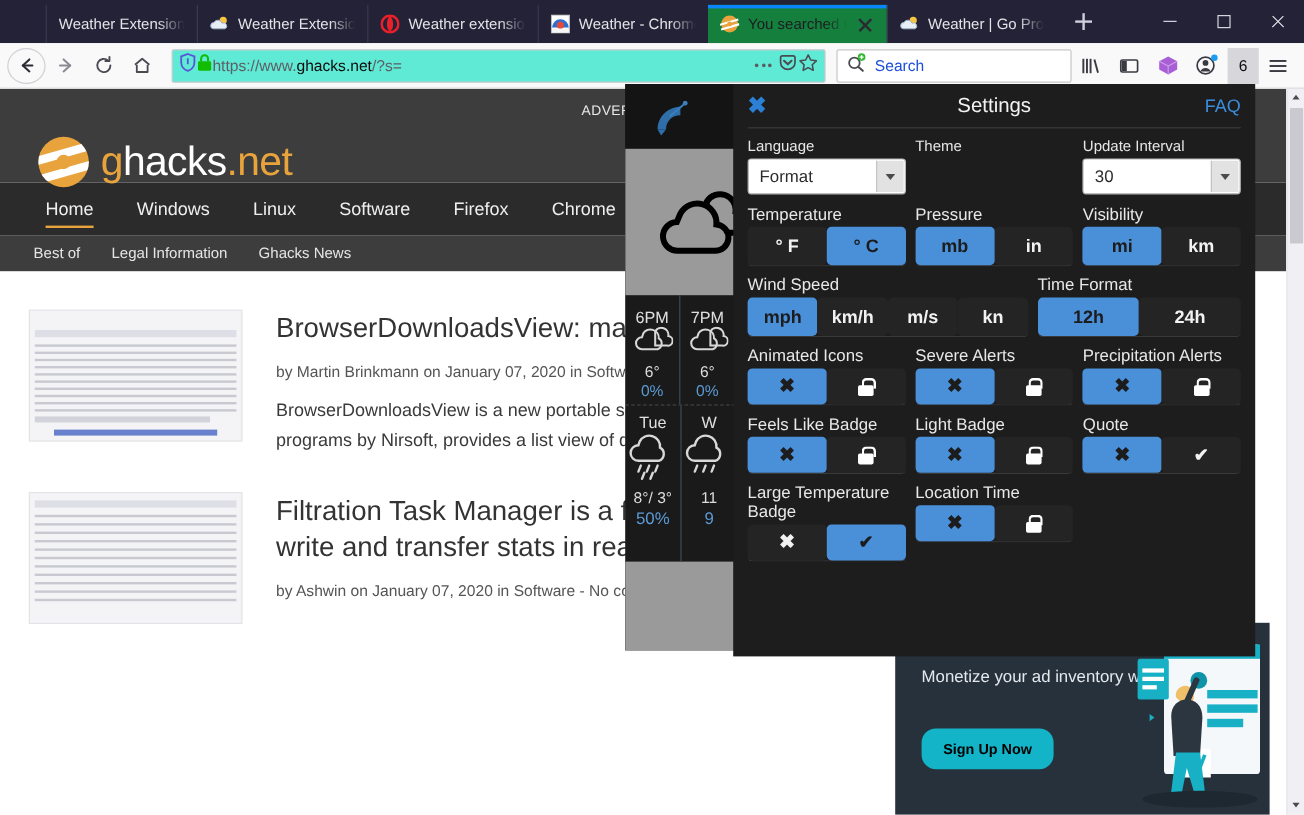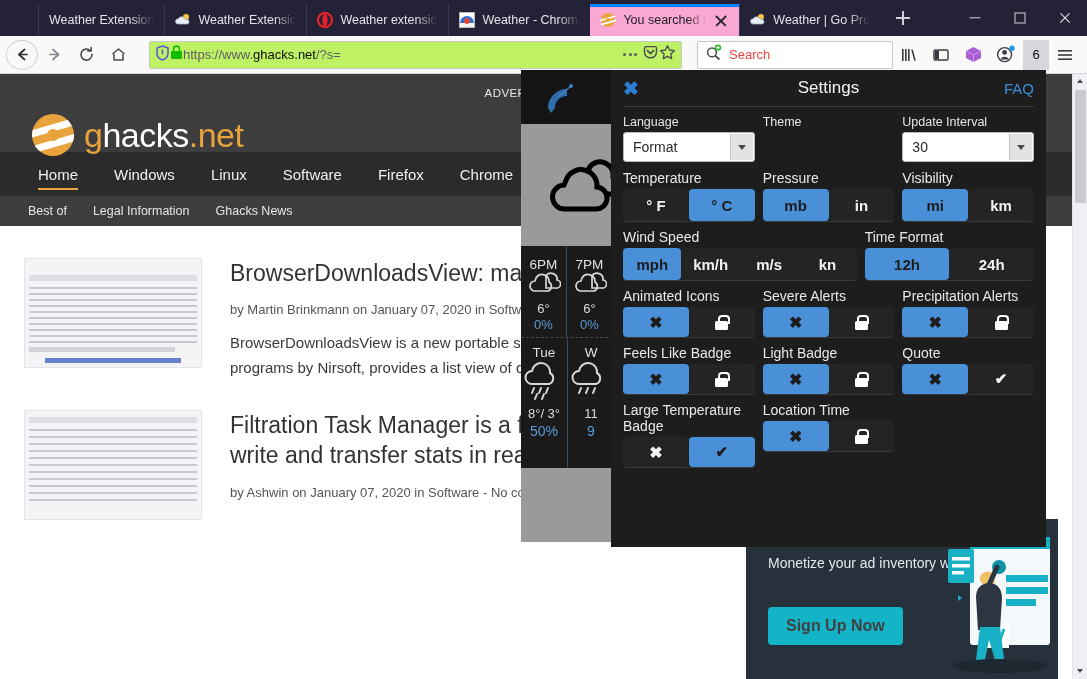--- a/index.html
+++ b/index.html
@@ -33,21 +33,21 @@
     max-width: 142px;
     min-width: 110px;
   }
   .tab:first-of-type { border-left: none; }
   .tab .tab-title {
     overflow: hidden; text-overflow: clip; flex: 1;
     -webkit-mask-image: linear-gradient(to right, #000 78%, transparent 100%);
     mask-image: linear-gradient(to right, #000 78%, transparent 100%);
   }
   .tab.active {
-    background: #f9a8d4; color: #1c1c22;
+    background: #15803d; color: #1c1c22;
     border-left: none;
     max-width: 150px;
   }
   .tab.active::before {
     content: ""; position: absolute; top: 0; left: 0; right: 0; height: 2.5px;
     background: #0a84ff;
   }
   .tab .favicon {
     width: 16px; height: 16px; flex: 0 0 16px;
     display: inline-block; position: relative;
@@ -94,37 +94,37 @@
     border-bottom: 1px solid #d7d7db;
   }
   .navbtn {
     width: 32px; height: 30px; position: relative; flex: 0 0 32px;
     display: flex; align-items: center; justify-content: center;
   }
   .navbtn.circ { border-radius: 50%; border: 1px solid #d0d0d5; width: 30px; height: 30px; }
   .navbtn svg { display: block; }
 
   .urlbar {
-    flex: 1 1 auto; height: 28px; margin: 0 15px;
-    background: #bef264; border: 1px solid #c7c7cc; border-radius: 2px;
+    flex: 1 1 auto; height: 28px; margin: 0 9px;
+    background: #5eead4; border: 1px solid #c7c7cc; border-radius: 2px;
     display: flex; align-items: center; padding: 0 5px; gap: 0;
     min-width: 120px;
   }
   .url-text { font-size: 13px; color: #5e5e66; white-space: nowrap; overflow: hidden; }
   .url-text b { color: #0c0c0d; font-weight: 400; }
   .urlbar .spacer { flex: 1; }
   .dots { display: flex; gap: 2.5px; padding: 0 5px; }
   .dots span { width: 3px; height: 3px; border-radius: 50%; background: #5b5b62; display: block; }
 
   .searchbar {
     flex: 0 0 196px; height: 28px;
     background: #fff; border: 1px solid #c7c7cc; border-radius: 2px;
     display: flex; align-items: center; padding: 0 7px; gap: 7px;
   }
-  .searchbar .ph { font-size: 13px; color: #ef4444; }
+  .searchbar .ph { font-size: 13px; color: #1d4ed8; }
 
   .toolicon { width: 32px; height: 30px; display: flex; align-items: center; justify-content: center; position: relative; flex: 0 0 32px;}
   .ext-badge {
     width: 26px; height: 30px; background: #d7d7db;
     display: flex; align-items: center; justify-content: center;
     font-size: 13px; color: #0c0c0d; position: relative; flex: 0 0 26px;
     margin-left: 2px;
   }
   .ext-badge::after {
     content: ""; position: absolute; bottom: -12px; left: 50%; transform: translateX(-50%);
@@ -194,22 +194,22 @@
     position: absolute; right: 14px; bottom: 0; width: 312px; height: 160px;
     background: #27313b; overflow: hidden;
   }
   .ad-head {
     color: #fff; font-size: 27px; font-weight: 700; position: absolute; left: 22px; top: -16px;
     white-space: nowrap;
   }
   .ad-sub { color: #e3e9ee; font-size: 14px; line-height: 1.35; position: absolute; left: 22px; top: 35px; }
   .ad-btn {
     position: absolute; left: 22px; top: 88px;
-    background: #14b4c8; color: #404040; font-size: 16px; font-weight: 700;
-    padding: 10px 18px; border-radius: 4px;
+    background: #14b4c8; color: #000000; font-size: 12px; font-weight: 700;
+    padding: 10px 18px; border-radius: 12px;
   }
   .ad-art { position: absolute; right: 0; top: 0; width: 130px; height: 160px; }
 
   
   .pgscroll {
     position: absolute; top: 74px; right: 0; width: 15px; height: 605px;
     background: #f0f0f4; border-left: 1px solid #e4e4e8;
   }
   .pgscroll .arrow { height: 15px; position: relative; }
   .pgscroll .arrow::after {

